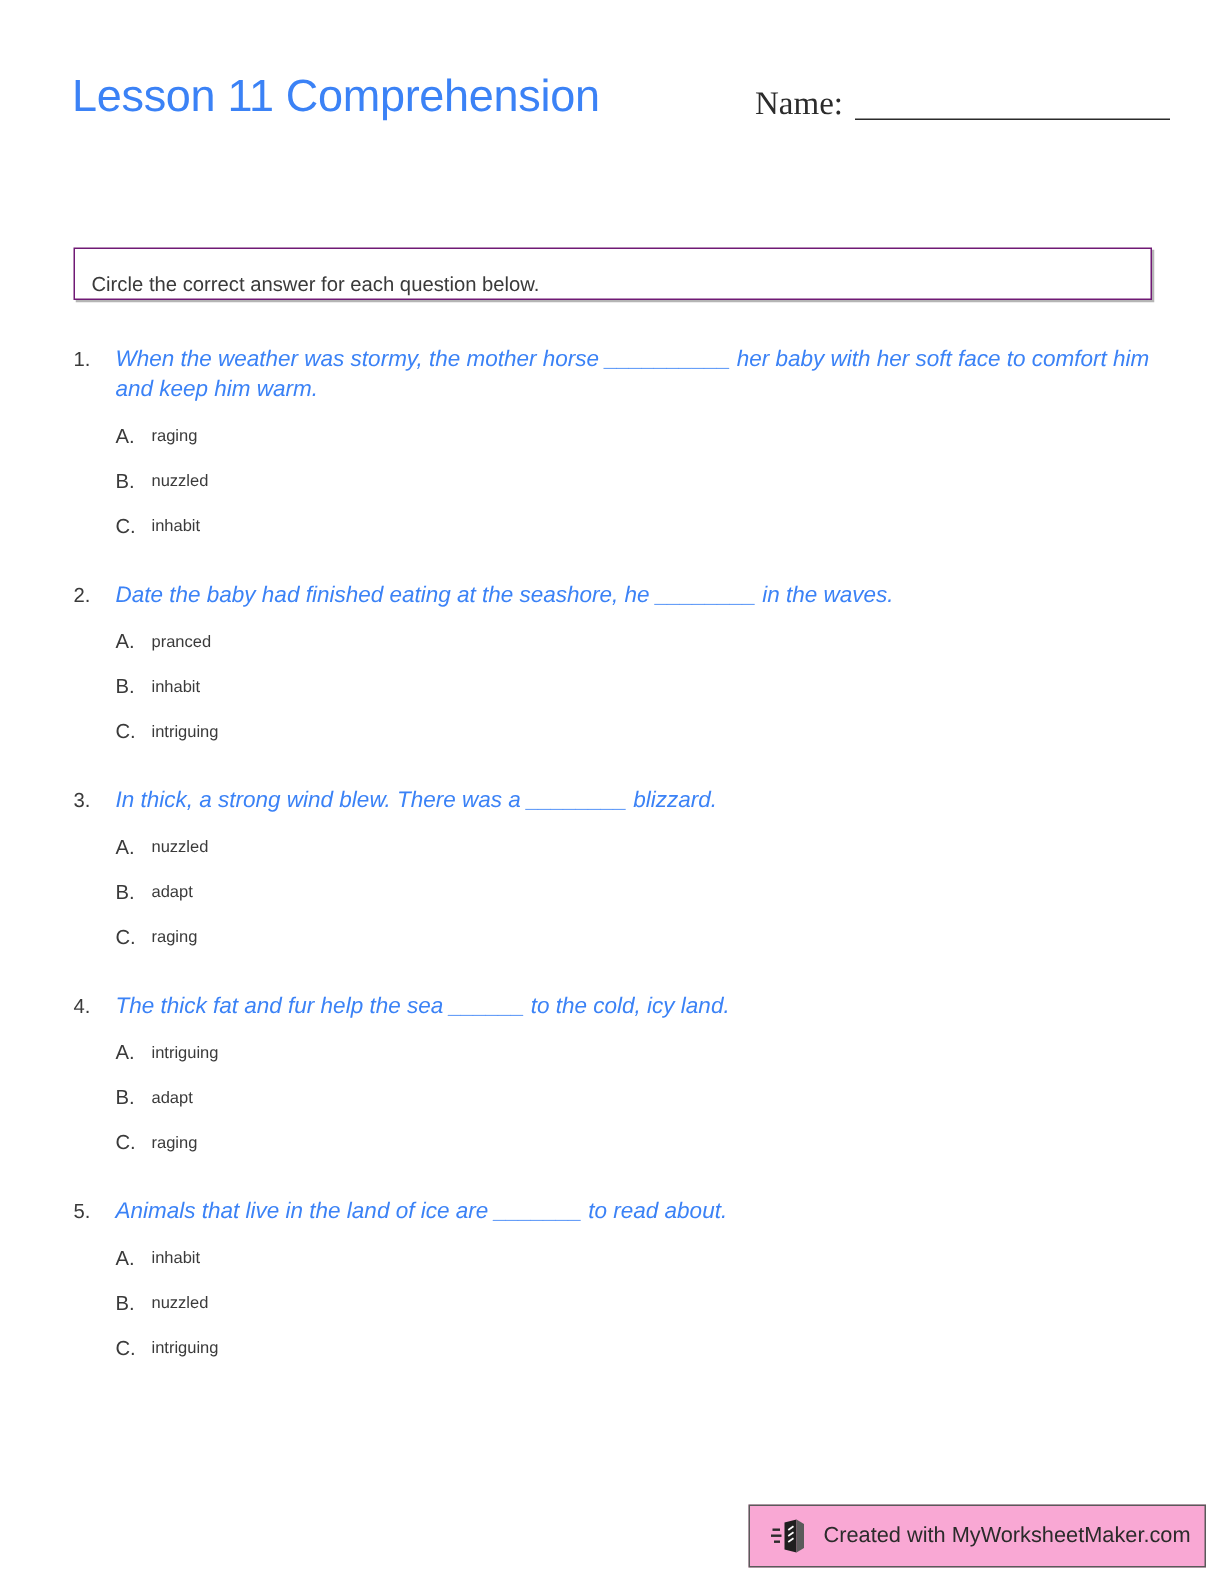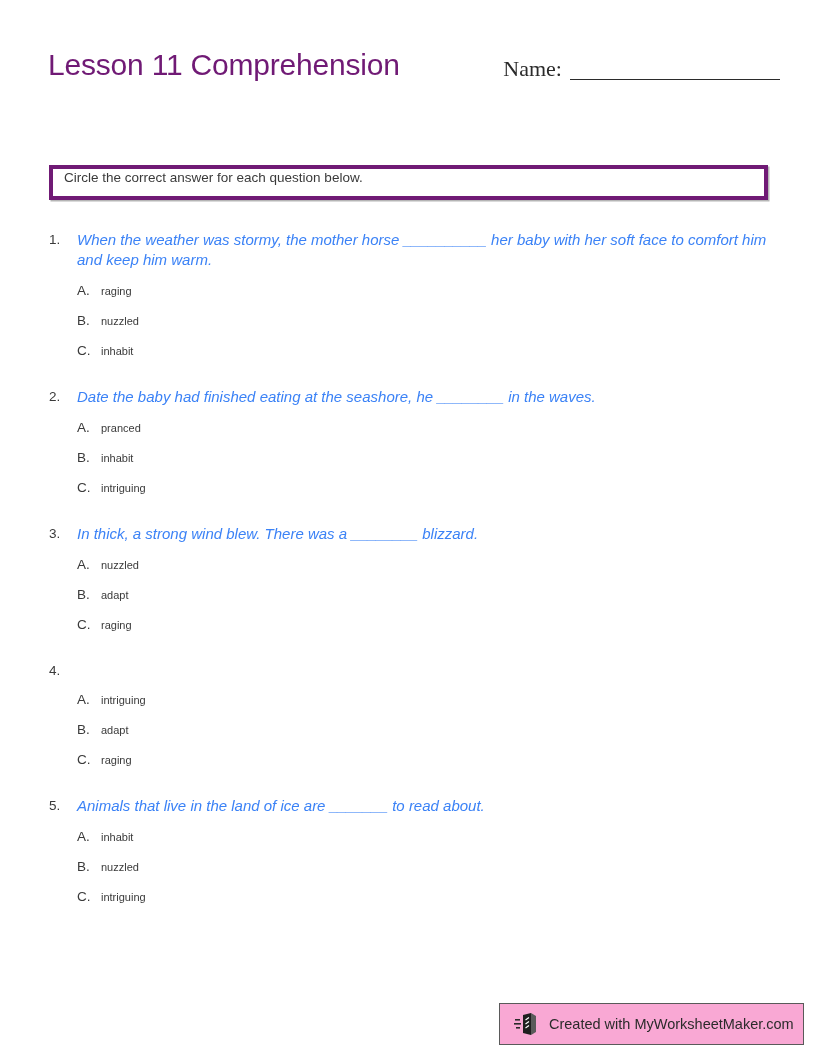--- a/index.html
+++ b/index.html
@@ -24,21 +24,21 @@
     width: 816px;
     height: 140px;
   }
   .page-title {
     position: absolute;
     left: 48px;
     top: 46px;
     font-size: 30px;
     font-weight: 300;
     letter-spacing: -0.2px;
-    color: #701a75;
+    color: #3b82f6;
     white-space: nowrap;
     line-height: 38px;
   }
   .namedate {
     position: absolute;
     left: 490px;
     top: 46px;
     width: 290px;
   }
   .nd-row {
@@ -61,26 +61,26 @@
     height: 20px;
   }
 
   
   .instruction-box {
     position: absolute;
     left: 49px;
     top: 165px;
     width: 719px;
     height: 35px;
-    border: 4px solid #701a75;
+    border: 1px solid #701a75;
     box-shadow: 1.5px 1.5px 0 rgba(120,120,120,0.55);
     background: #ffffff;
     box-sizing: border-box;
     display: flex;
-    align-items: flex-start;
+    align-items: flex-end;
   }
   .instruction-text {
     padding-left: 11px;
     font-size: 13.5px;
     color: #3a3a3a;
     line-height: 18px;
   }
 
   
   .questions {
@@ -240,20 +240,21 @@
         </div>
         <div class="choice">
           <div class="ch-letter">C.</div>
           <div class="ch-text">raging</div>
         </div>
       </div>
     </div>
     <div class="question">
       <div class="q-line">
         <div class="q-num">4.</div>
+        <div class="q-text">The thick fat and fur help the sea ______ to the cold, icy land.</div>
       </div>
       <div class="choices">
         <div class="choice">
           <div class="ch-letter">A.</div>
           <div class="ch-text">intriguing</div>
         </div>
         <div class="choice">
           <div class="ch-letter">B.</div>
           <div class="ch-text">adapt</div>
         </div>

